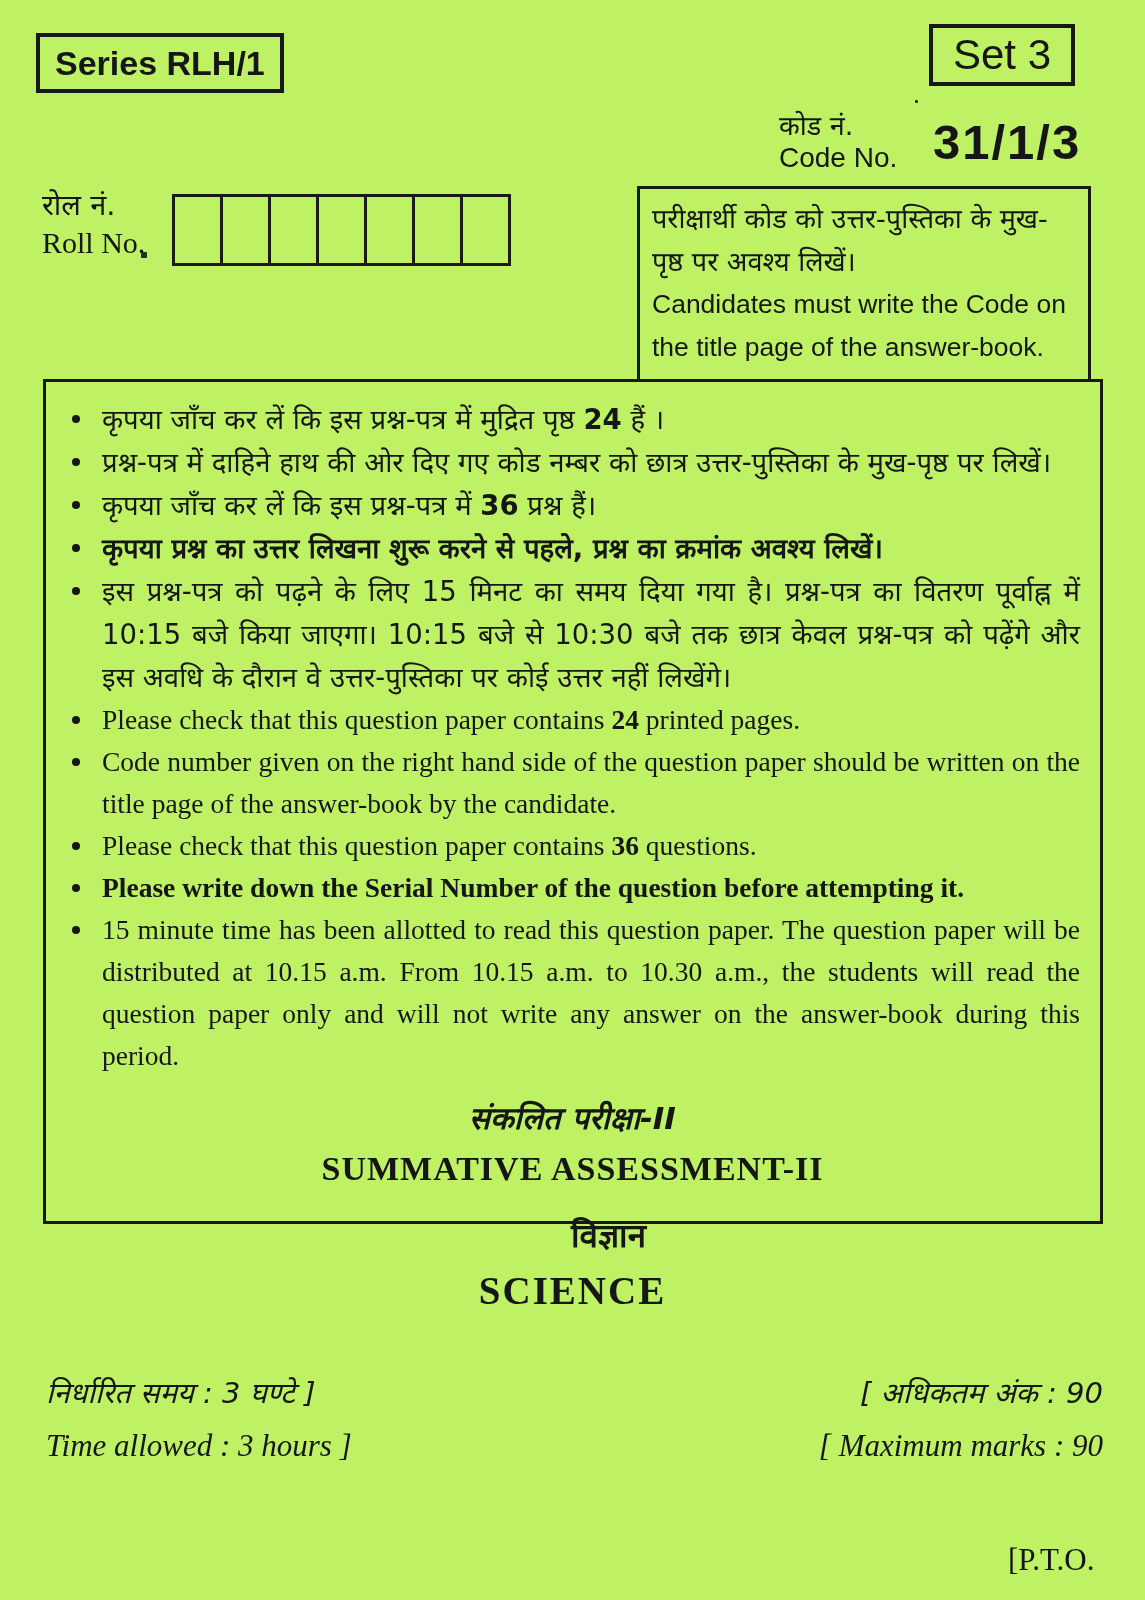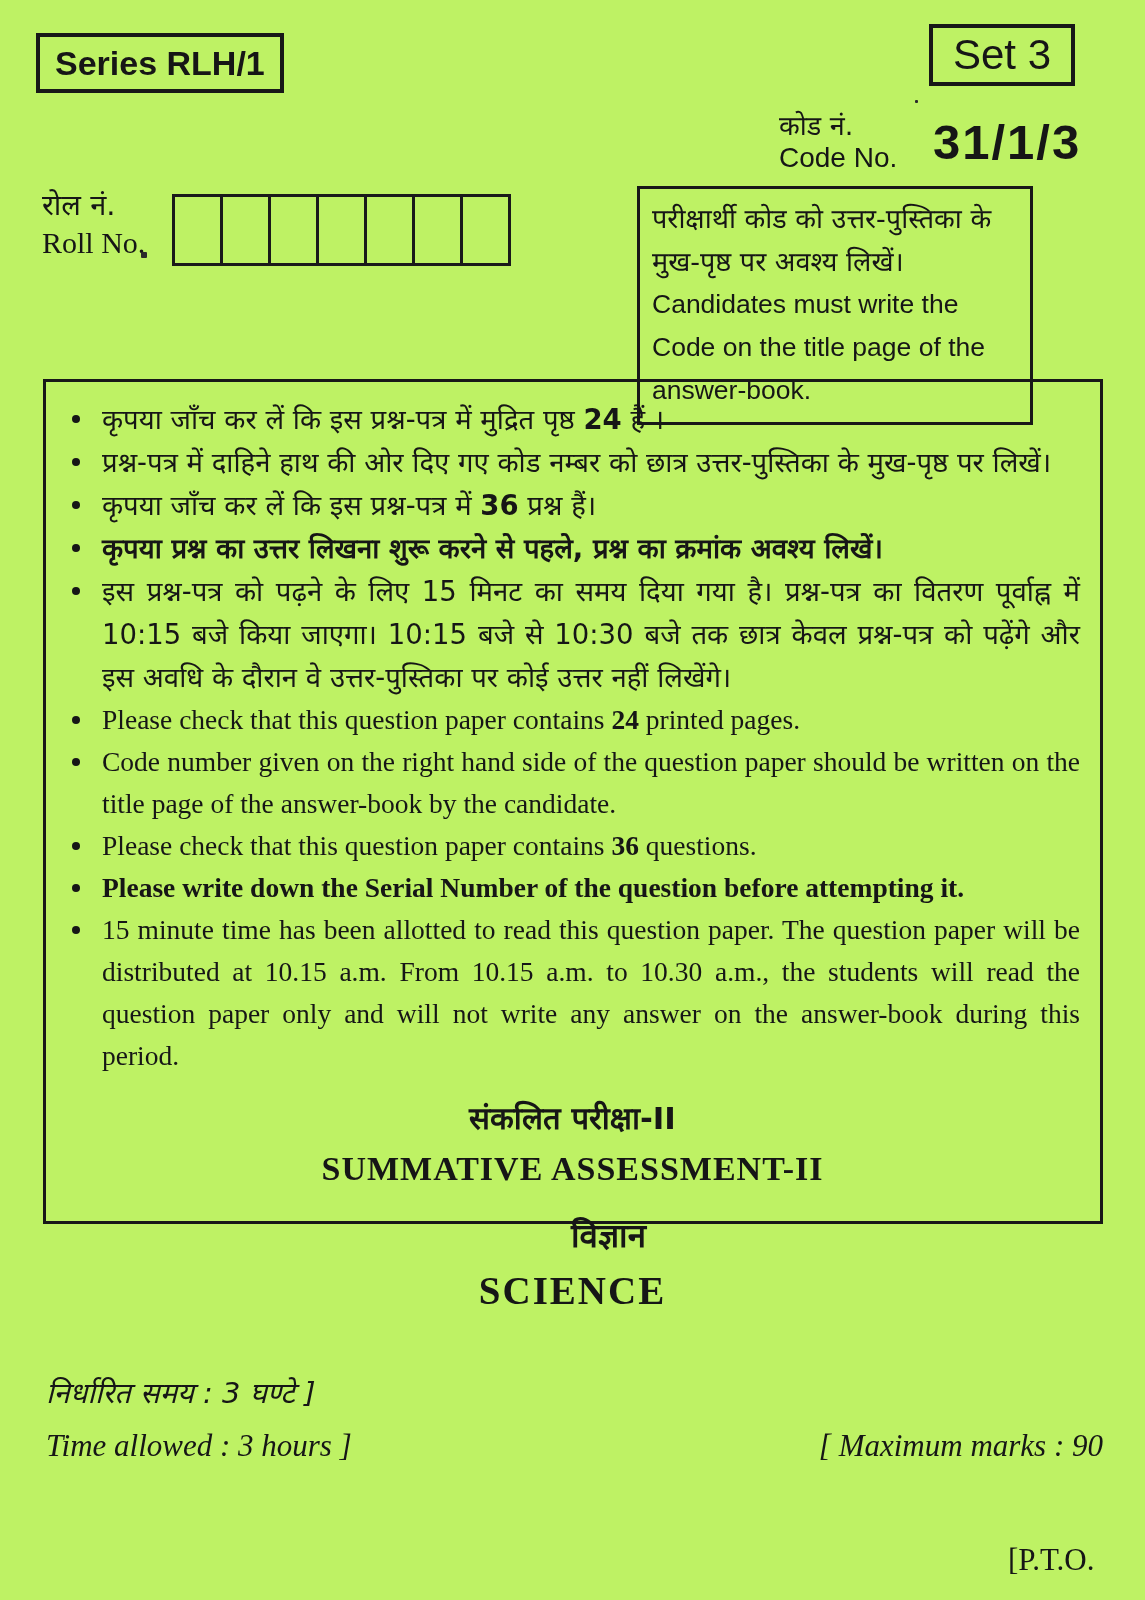--- a/index.html
+++ b/index.html
@@ -48,21 +48,21 @@
   }
   .roll-cell{
     width:45px;height:66px;
     border:3px solid #1a1a1a;
     margin-left:-3px;
     background:transparent;
   }
   .roll-cell:first-child{margin-left:0;}
 
   .candidate-box{
-    position:absolute;left:637px;top:186px;width:396px;
+    position:absolute;left:637px;top:186px;width:454px;
     box-sizing:border-box;
     border:3px solid #181818;
     padding:8px 12px 10px 12px;
   }
   .candidate-box .hi{font-size:27px;line-height:43px;}
   .candidate-box .en{font-family:"Liberation Sans", sans-serif;font-size:26.5px;line-height:43px;}
 
   .inst-box{
     position:absolute;left:43px;top:379px;width:1060px;height:845px;
     box-sizing:border-box;
@@ -82,21 +82,21 @@
     text-align:justify;
   }
   .en-item .txt{
     font-family:"Liberation Serif", serif;
     font-size:27.5px;line-height:42px;
     text-align:justify;
   }
   .seg-b{font-weight:700;}
 
   .title{position:absolute;left:0;width:100%;text-align:center;}
-  .title-exam-hi{top:1096px;font-size:31px;font-weight:700;}
+  .title-exam-hi{top:1096px;font-size:31px;font-weight:700;font-style:italic;}
   .title-exam-en{top:1150px;font-family:"Liberation Serif", serif;font-size:34px;font-weight:700;letter-spacing:1px;}
   .title-subj-hi{top:1212px;font-size:33px;font-weight:700;margin-left:36px;}
   .title-subj-en{top:1268px;font-family:"Liberation Serif", serif;font-size:39px;font-weight:700;letter-spacing:2px;}
 
   .footer-row{
     position:absolute;left:46px;right:42px;
     display:flex;justify-content:space-between;
     font-style:italic;
   }
   .footer-row-1{top:1372px;font-size:29px;}
@@ -194,20 +194,21 @@
       </ul>
   </div>
 
   <div class="title title-exam-hi dev">संकलित परीक्षा-II</div>
   <div class="title title-exam-en">SUMMATIVE ASSESSMENT-II</div>
   <div class="title title-subj-hi dev">विज्ञान</div>
   <div class="title title-subj-en">SCIENCE</div>
 
   <div class="footer-row footer-row-1">
     <span class="hi dev">निर्धारित समय : 3 घण्टे ]</span>
+    <span class="hi dev">[ अधिकतम अंक : 90</span>
   </div>
   <div class="footer-row footer-row-2">
     <span>Time allowed : 3 hours ]</span>
     <span>[ Maximum marks : 90</span>
   </div>
 
   <div class="pto">[P.T.O.</div>
 
   <div class="speck" style="left:141px;top:252px;width:6px;height:6px;"></div>
   <div class="speck" style="left:915px;top:100px;width:3px;height:3px;"></div>

